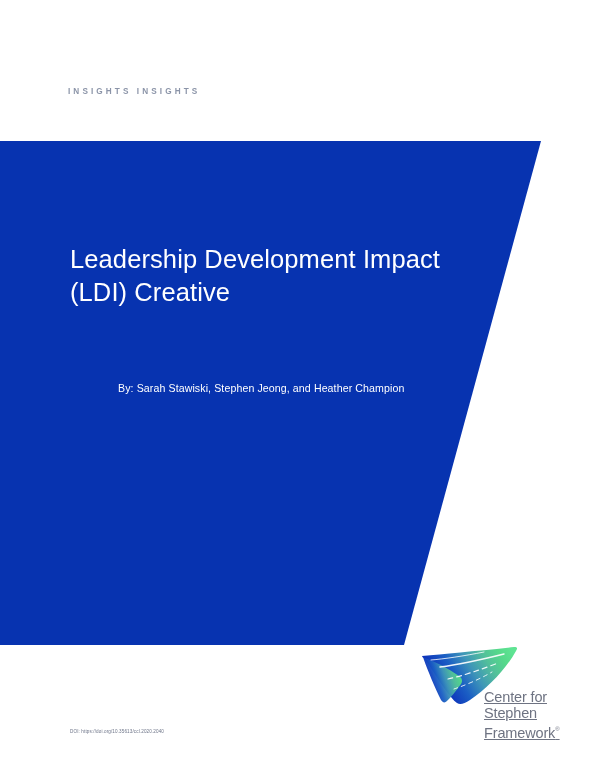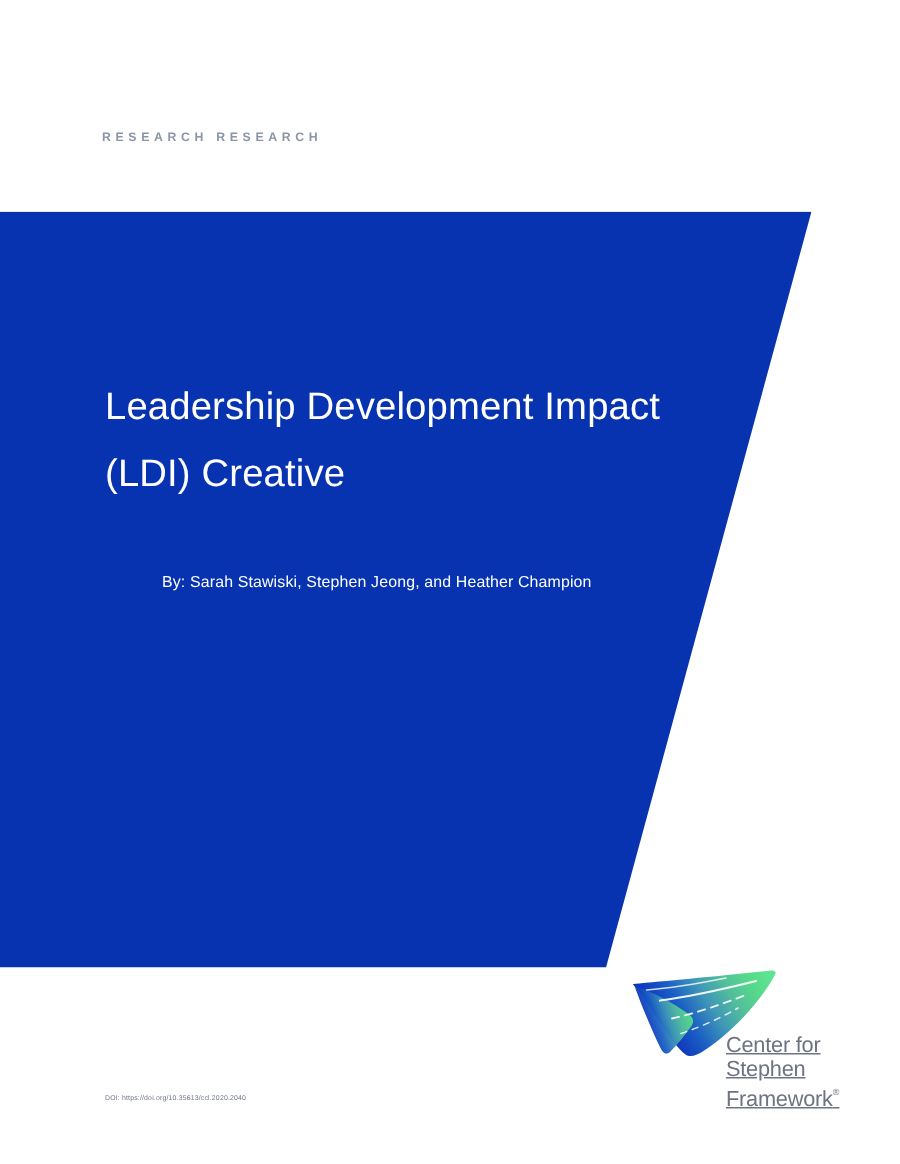--- a/index.html
+++ b/index.html
@@ -51,27 +51,26 @@
     top: 243px;
     width: 400px;
   }
   .title-line {
     font-size: 25.5px;
     line-height: 33px;
     color: #ffffff;
     font-weight: normal;
     letter-spacing: 0.1px;
     white-space: nowrap;
-    margin-top: 12px;
   }
 
   
   .byline {
     position: absolute;
-    left: 60px;
+    left: 70px;
     top: 381px;
     font-size: 10.6px;
     line-height: 15px;
     color: #ffffff;
     letter-spacing: 0.1px;
     white-space: nowrap;
     padding-left: 48px;
   }
 
   
@@ -117,21 +116,21 @@
     font-size: 6px;
     vertical-align: 7px;
     letter-spacing: 0;
   }
 </style>
 </head>
 <body>
 
 <div class="page">
 
-  <div class="eyebrow">RESEARCH RESEARCH</div>
+  <div class="eyebrow">INSIGHTS INSIGHTS</div>
 
   <div class="blue-panel"></div>
 
   <div class="title-block">
     <div class="title-line">Leadership Development Impact</div>
     <div class="title-line">(LDI) Creative</div>
   </div>
 
   <div class="byline">By: Sarah Stawiski, Stephen Jeong, and Heather Champion</div>
 

